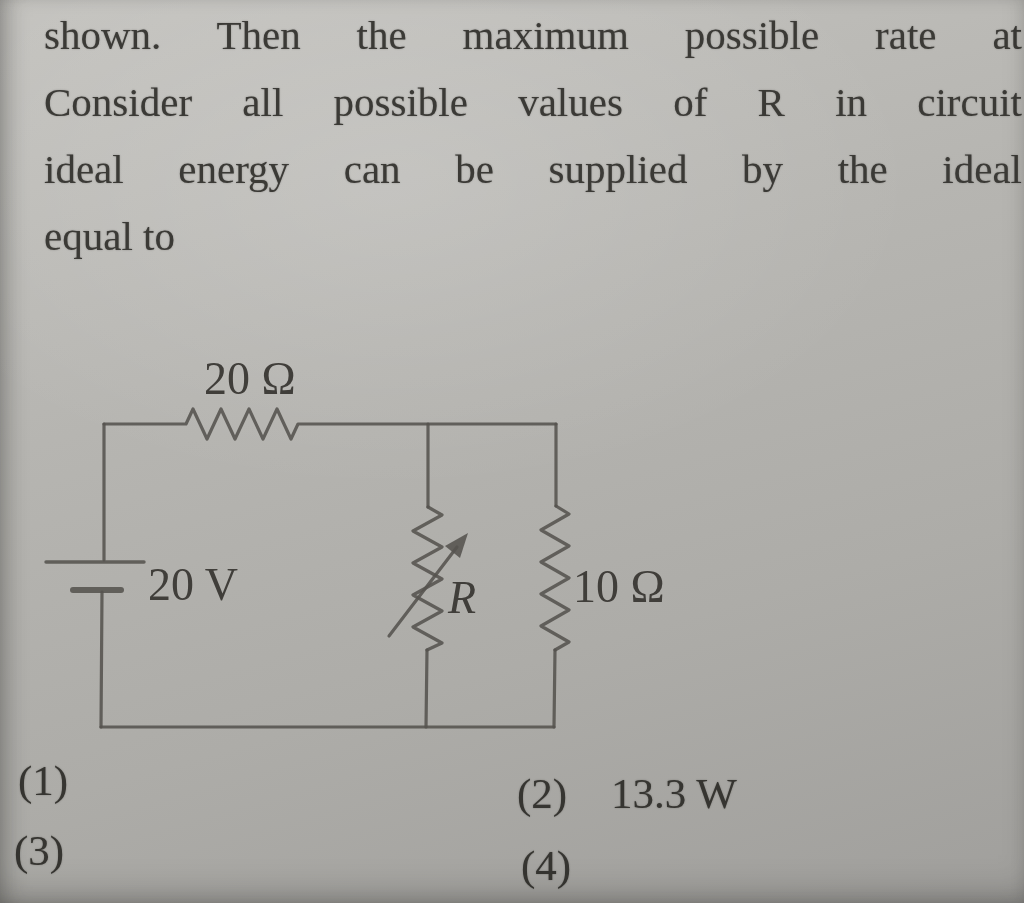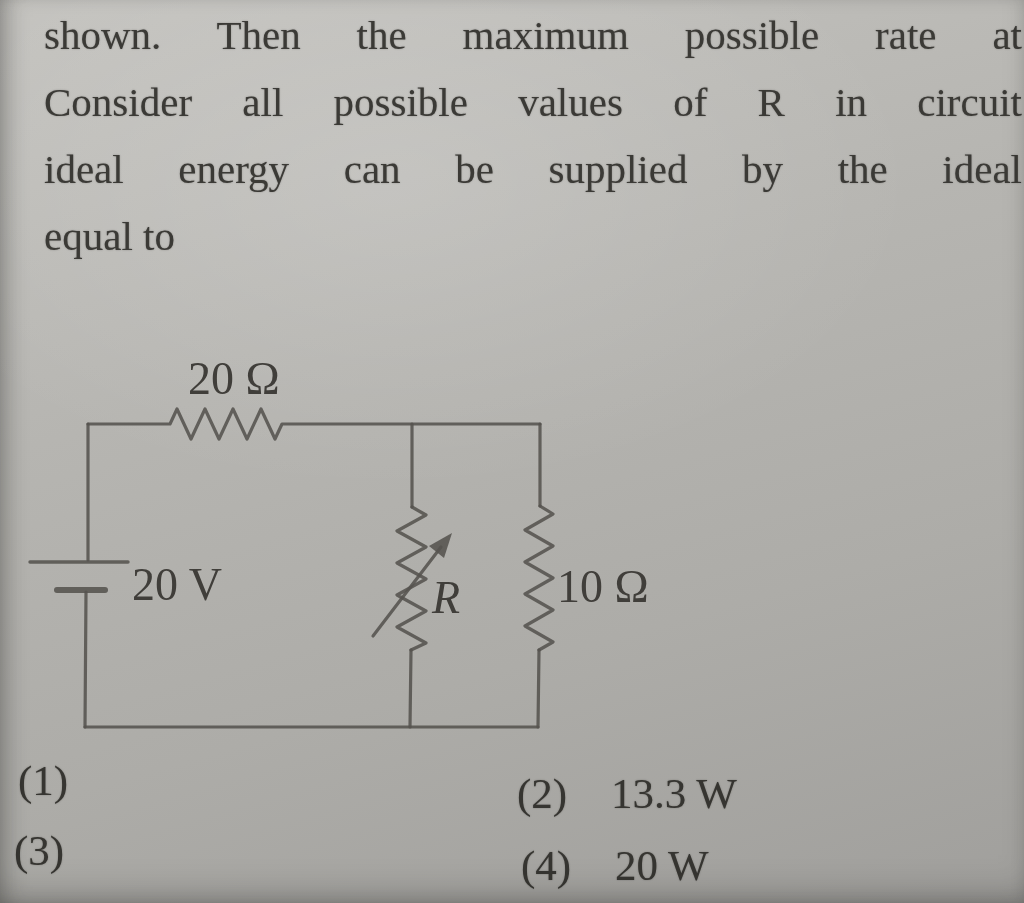--- a/index.html
+++ b/index.html
@@ -40,21 +40,21 @@
     text-align-last: justify;
   }
   .qline.last {
     text-align: right;
     text-align-last: left;
   }
 
   
   .circuit {
     position: absolute;
-    left: 0; top: 336px;
+    left: 16px; top: 336px;
     width: 700px; height: 410px;
   }
   .circuit svg { display: block; width: 100%; height: 100%; }
   .wire {
     fill: none;
     stroke: #55534e;
     stroke-width: 3.2;
     stroke-linecap: round;
     stroke-linejoin: round;
     opacity: 0.88;
@@ -134,16 +134,15 @@
   </div>
   <div id="opt2" class="option right">
     <span class="num">(2)</span>
     <span class="val">13.3 W</span>
   </div>
   <div id="opt3" class="option">
     <span class="num">(3)</span>
   </div>
   <div id="opt4" class="option right">
     <span class="num">(4)</span>
-    <span class="val">20 W</span>
   </div>
 
 </div>
 
 </body></html>

